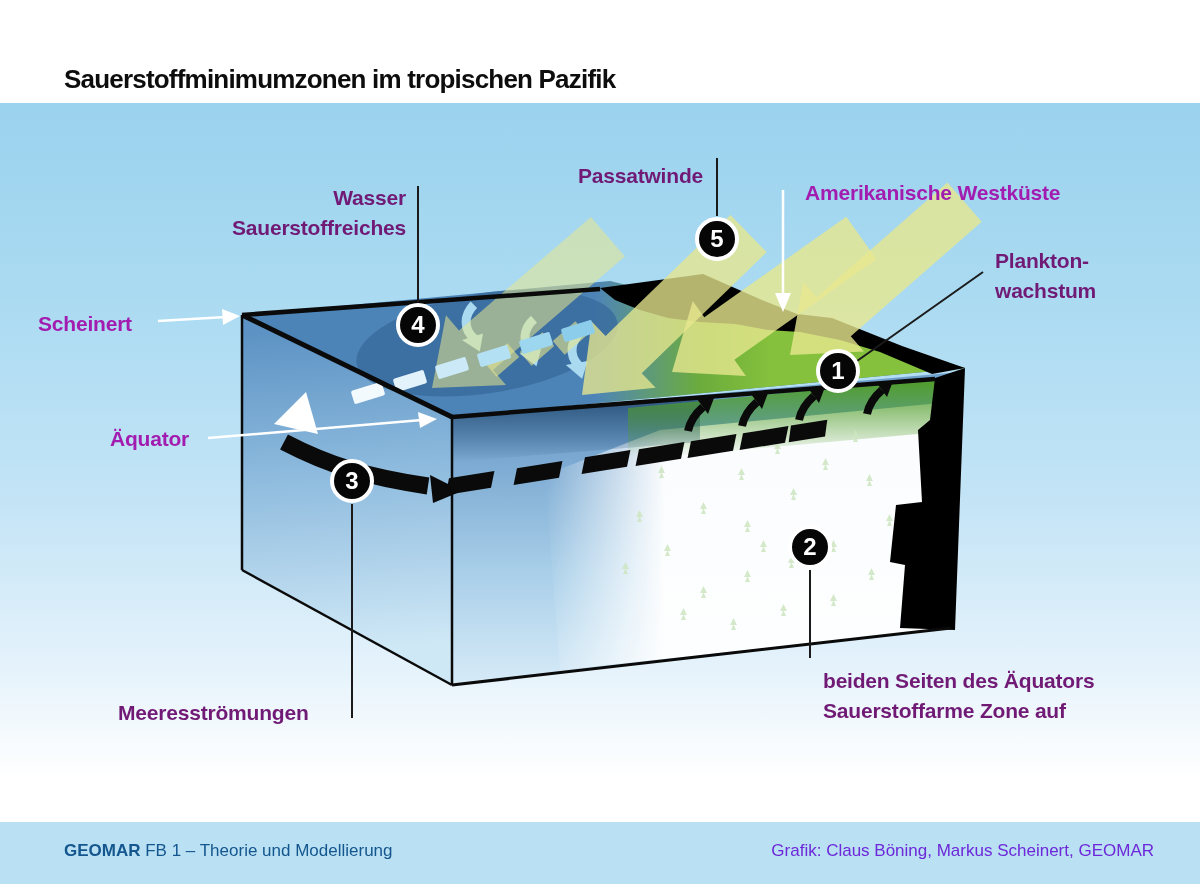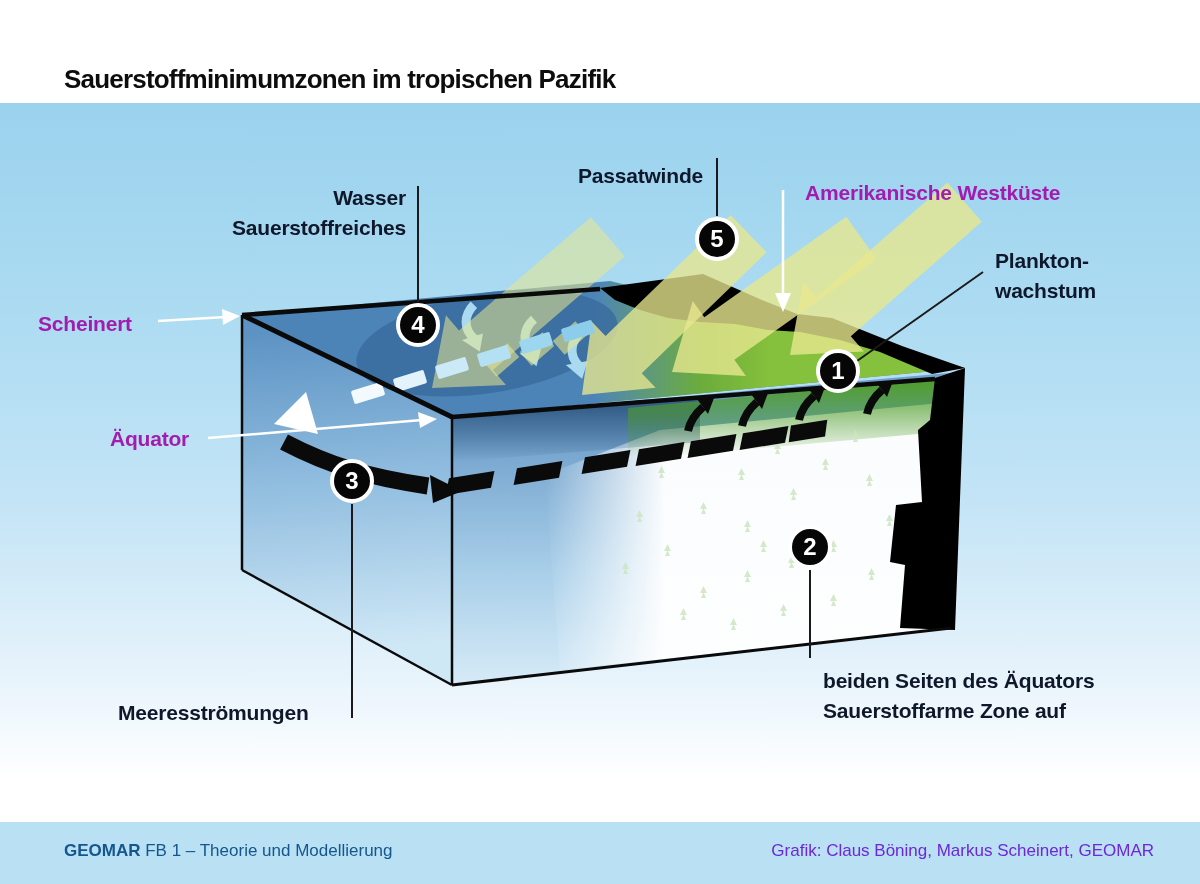--- a/index.html
+++ b/index.html
@@ -6,21 +6,21 @@
   body{width:1200px;height:884px;position:relative;font-family:"Liberation Sans",sans-serif;background:#fff;overflow:hidden;}
   .stage{position:absolute;left:0;top:0;width:1200px;height:884px;}
 
   .title{position:absolute;left:64px;top:44px;font-size:26px;font-weight:bold;color:#0d0d0d;letter-spacing:-0.8px;white-space:nowrap;margin-top:20px;}
 
   .main-area{position:absolute;left:0;top:103px;width:1200px;height:719px;
     background:linear-gradient(180deg,#9bd2ee 0%,#a9daf1 25%,#c3e4f6 55%,#e4f2fb 78%,#ffffff 94%);}
 
   svg.diagram{position:absolute;left:0;top:0;width:1200px;height:884px;pointer-events:none;}
 
-  .lbl{position:absolute;font-size:21px;font-weight:600;color:#0f172a;letter-spacing:-0.2px;line-height:30px;white-space:nowrap;}
+  .lbl{position:absolute;font-size:21px;font-weight:600;color:#701a75;letter-spacing:-0.2px;line-height:30px;white-space:nowrap;}
   .lbl.blue{color:#a21caf;}
   .lbl.right{text-align:right;}
 
   .marker{position:absolute;width:44px;height:44px;border-radius:50%;background:#060606;border:4px solid #ffffff;
     box-sizing:border-box;display:flex;align-items:center;justify-content:center;color:#fff;font-size:24px;font-weight:bold;}
 
   .footer{position:absolute;left:0;top:822px;width:1200px;height:62px;background:#b9e0f3;padding-left:22px;}
   .footer .left{position:absolute;left:64px;top:19px;font-size:17px;color:#14568e;white-space:nowrap;}
   .footer .left b{font-weight:bold;}
   .footer .left span{font-weight:normal;}

